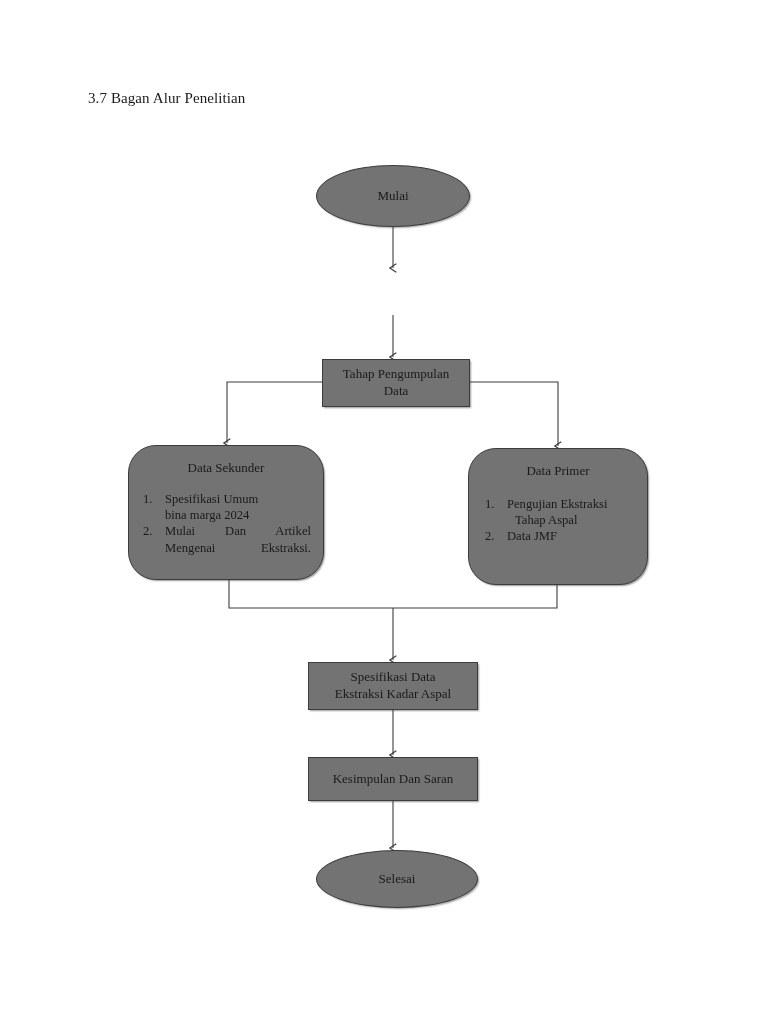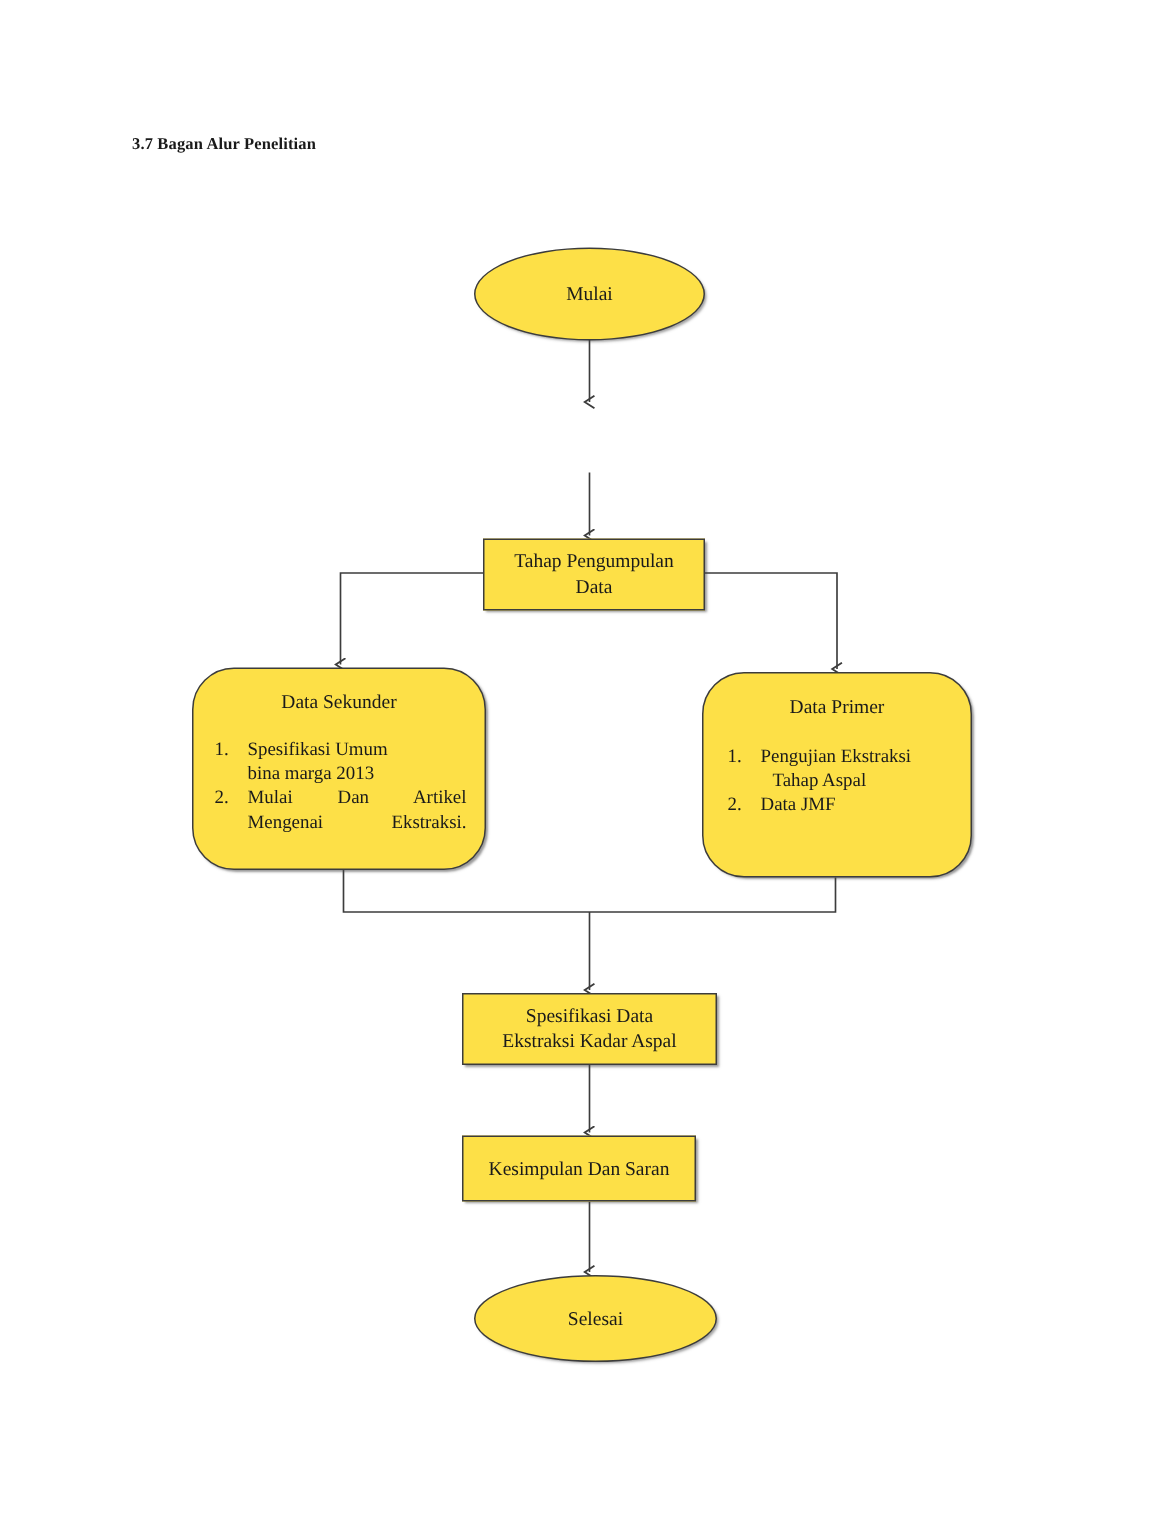--- a/index.html
+++ b/index.html
@@ -19,22 +19,22 @@
     position: absolute;
     left: 0; top: 0;
     width: 768px;
     height: 1024px;
     background: #ffffff;
   }
   .section-title {
     position: absolute;
     left: 88px;
     top: 90px;
-    font-size: 11px;
-    font-weight: bold;
+    font-size: 15px;
+    font-weight: normal;
     letter-spacing: 0.1px;
     white-space: nowrap;
   }
   
   #diagram {
     position: absolute;
     left: 0;
     top: 0;
     width: 768px;
     height: 1024px;
@@ -42,21 +42,21 @@
   #connectors {
     position: absolute;
     left: 0; top: 0;
     width: 768px;
     height: 1024px;
     pointer-events: none;
   }
   .node {
     position: absolute;
     box-sizing: border-box;
-    background: #fde047;
+    background: #737373;
     border: 1.1px solid #3c3c3c;
     display: flex;
     flex-direction: column;
     align-items: center;
     justify-content: center;
     text-align: center;
     line-height: 1.28;
     font-size: 13px;
     box-shadow: 1.5px 1.5px 1.6px -0.5px rgba(70,70,70,0.55);
   }
@@ -146,21 +146,21 @@
       <span>Data</span>
     </div>
 
     <div class="node rounded" style="left:128px; top:445px; width:196px; height:135px;">
       <span class="title">Data Sekunder</span>
       <div class="listbox" style="padding:14px 12px 0 14px;">
         <div class="li">
           <span class="num">1.</span>
           <span class="txt">
             <span>Spesifikasi Umum</span>
-            <span class="cont">bina marga 2013</span>
+            <span class="cont">bina marga 2024</span>
           </span>
         </div>
         <div class="li">
           <span class="num">2.</span>
           <span class="txt justify">
             <span>Mulai Dan Artikel</span>
             <span class="cont">Mengenai Ekstraksi.</span>
           </span>
         </div>
       </div>
@@ -183,21 +183,21 @@
           </span>
         </div>
       </div>
     </div>
 
     <div class="node" style="left:308px; top:662px; width:170px; height:48px;">
       <span>Spesifikasi Data</span>
       <span>Ekstraksi Kadar Aspal</span>
     </div>
 
-    <div class="node" style="left:308px; top:757px; width:156px; height:44px;">
+    <div class="node" style="left:308px; top:757px; width:170px; height:44px;">
       <span>Kesimpulan Dan Saran</span>
     </div>
 
     <div class="node terminator" style="left:316px; top:850px; width:162px; height:58px;">
       <span class="title">Selesai</span>
     </div>
 
   </div>
 </div>
 

